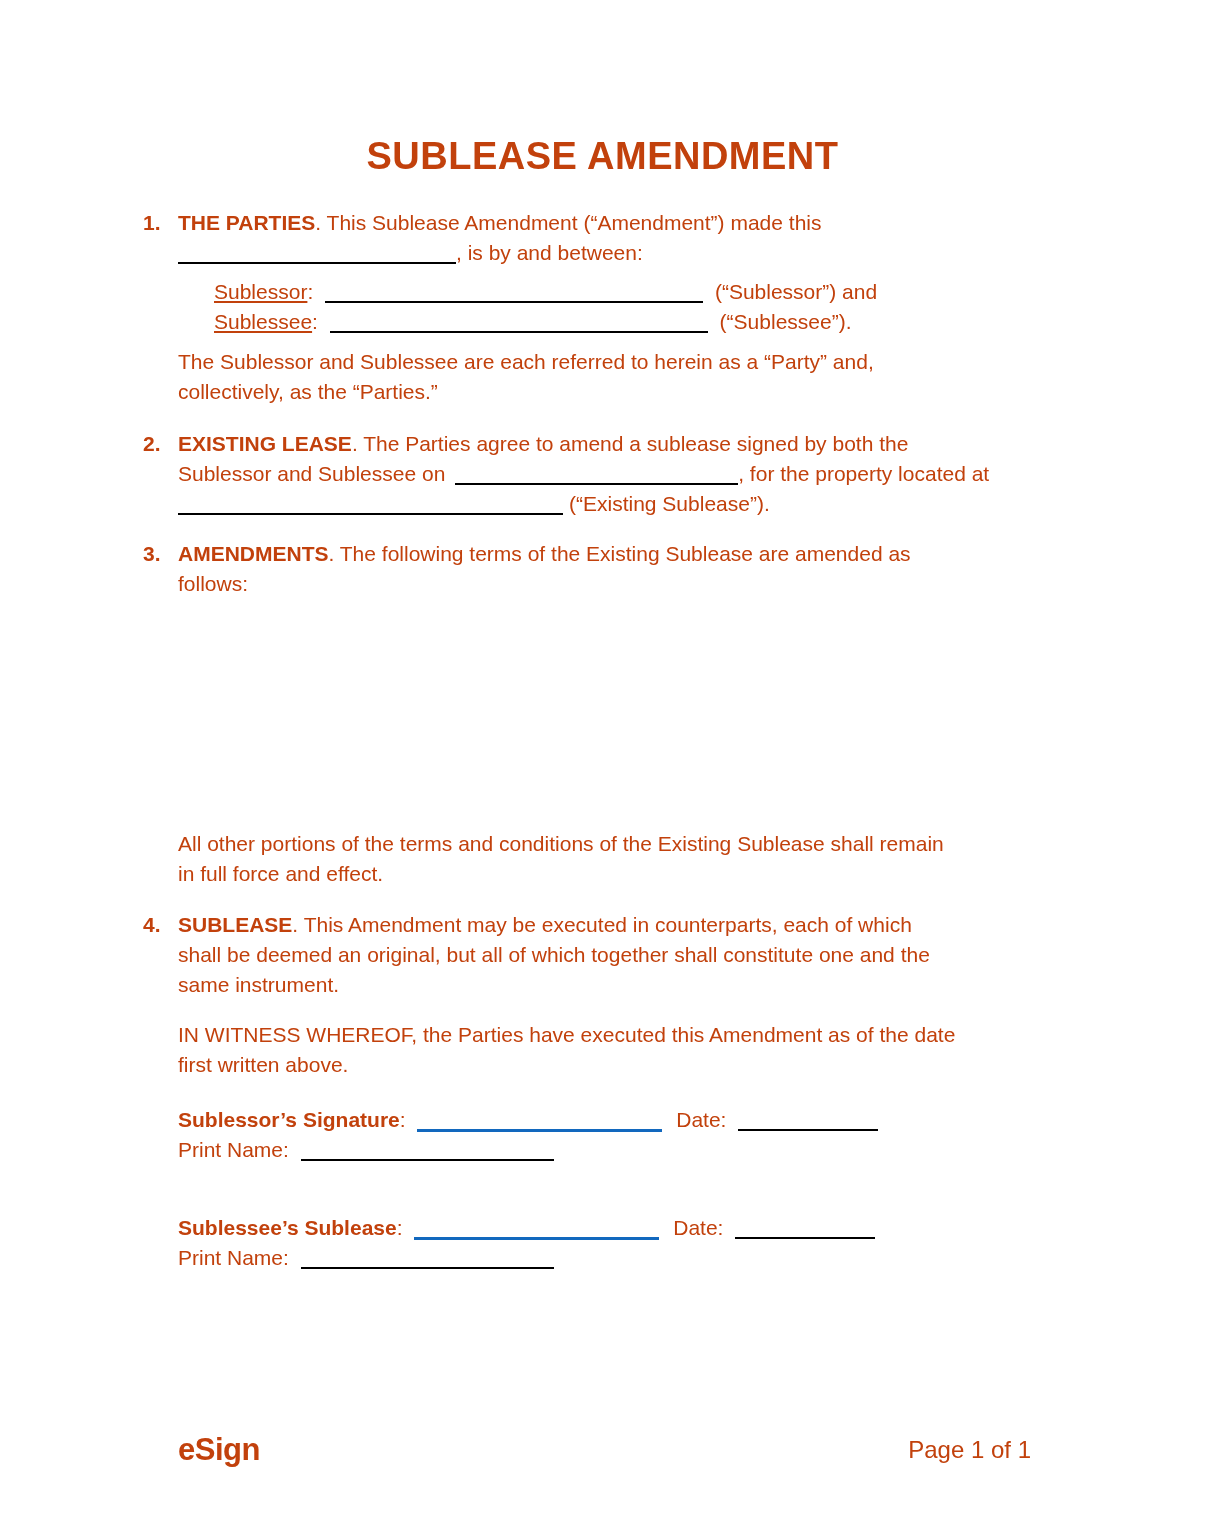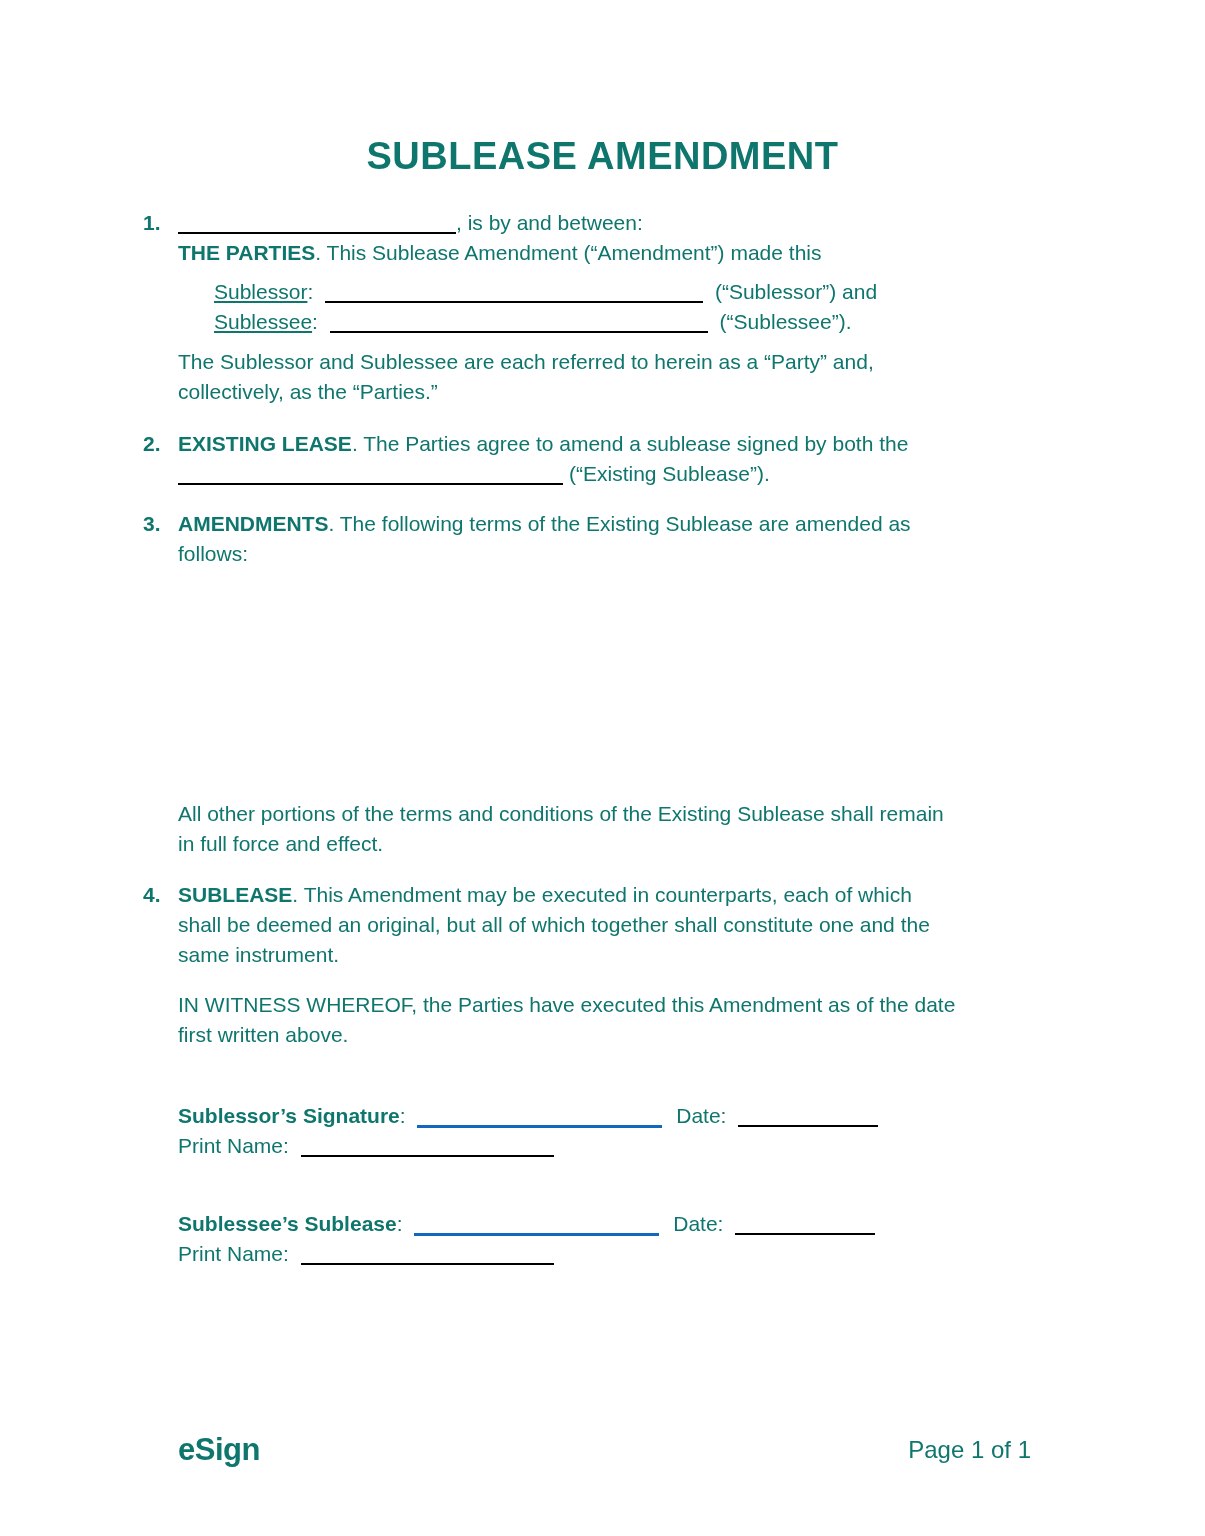--- a/index.html
+++ b/index.html
@@ -1,21 +1,21 @@
 <!DOCTYPE html>
 <html><head>
 <meta charset="utf-8">
 <style>
   html,body{margin:0;padding:0;background:#ffffff;}
   .page{
     position:relative;
     width:1205px;height:1536px;
     background:#ffffff;
     font-family:"Liberation Sans","DejaVu Sans",sans-serif;
-    font-size:21px;line-height:30px;color:#0f766e;
+    font-size:21px;line-height:30px;color:#c2410c;
     overflow:hidden;
     box-sizing:border-box;
   }
   .title{
     padding-top:134px;
     text-align:center;
     font-size:38px;line-height:44px;
     font-weight:bold;
     letter-spacing:0.5px;
   }
@@ -54,22 +54,22 @@
 
 <div class="page">
 
   <div class="title">SUBLEASE AMENDMENT</div>
 
   <div class="content">
 
     <div class="sect" style="margin-top:30px">
       <div class="num">1.</div>
       <div class="body">
+        <div><span class="b">THE PARTIES</span><span>. This Sublease Amendment (“Amendment”) made this</span></div>
         <div><span class="blank" style="width:278px"></span><span>, is by and between:</span></div>
-        <div><span class="b">THE PARTIES</span><span>. This Sublease Amendment (“Amendment”) made this</span></div>
       </div>
     </div>
 
     <div class="indent2" style="margin-top:9px">
       <span class="u">Sublessor</span><span>:</span>
       <span class="blank" style="width:378px;margin:0 6px"></span>
       <span>(“Sublessor”) and</span>
     </div>
 
     <div class="indent2" style="">
@@ -80,20 +80,22 @@
 
     <div class="row" style="margin-top:10px">
       <div>The Sublessor and Sublessee are each referred to herein as a “Party” and,</div>
       <div>collectively, as the “Parties.”</div>
     </div>
 
     <div class="sect" style="margin-top:22px">
       <div class="num">2.</div>
       <div class="body">
         <div><span class="b">EXISTING LEASE</span><span>. The Parties agree to amend a sublease signed by both the</span></div>
+        <div><span>Sublessor and Sublessee on</span>
+          <span class="blank" style="width:283px;margin-left:4px"></span><span>, for the property located at</span></div>
         <div><span class="blank" style="width:385px;margin-right:6px"></span><span>(“Existing Sublease”).</span></div>
       </div>
     </div>
 
     <div class="sect" style="margin-top:20px">
       <div class="num">3.</div>
       <div class="body">
         <div><span class="b">AMENDMENTS</span><span>. The following terms of the Existing Sublease are amended as</span></div>
         <div>follows:</div>
       </div>
@@ -113,21 +115,21 @@
         <div>shall be deemed an original, but all of which together shall constitute one and the</div>
         <div>same instrument.</div>
       </div>
     </div>
 
     <div class="row" style="margin-top:20px">
       <div>IN WITNESS WHEREOF, the Parties have executed this Amendment as of the date</div>
       <div>first written above.</div>
     </div>
 
-    <div class="row" style="margin-top:51px">
+    <div class="row" style="margin-top:25px">
       <div class="sigline">
         <span class="b">Sublessor’s Signature</span><span>:</span>
         <span class="blank blue" style="width:245px;margin:0 8px 0 6px"></span>
         <span>Date:</span>
         <span class="blank" style="width:140px;margin-left:6px"></span>
       </div>
       <div>
         <span>Print Name:</span>
         <span class="blank" style="width:253px;margin-left:6px"></span>
       </div>

